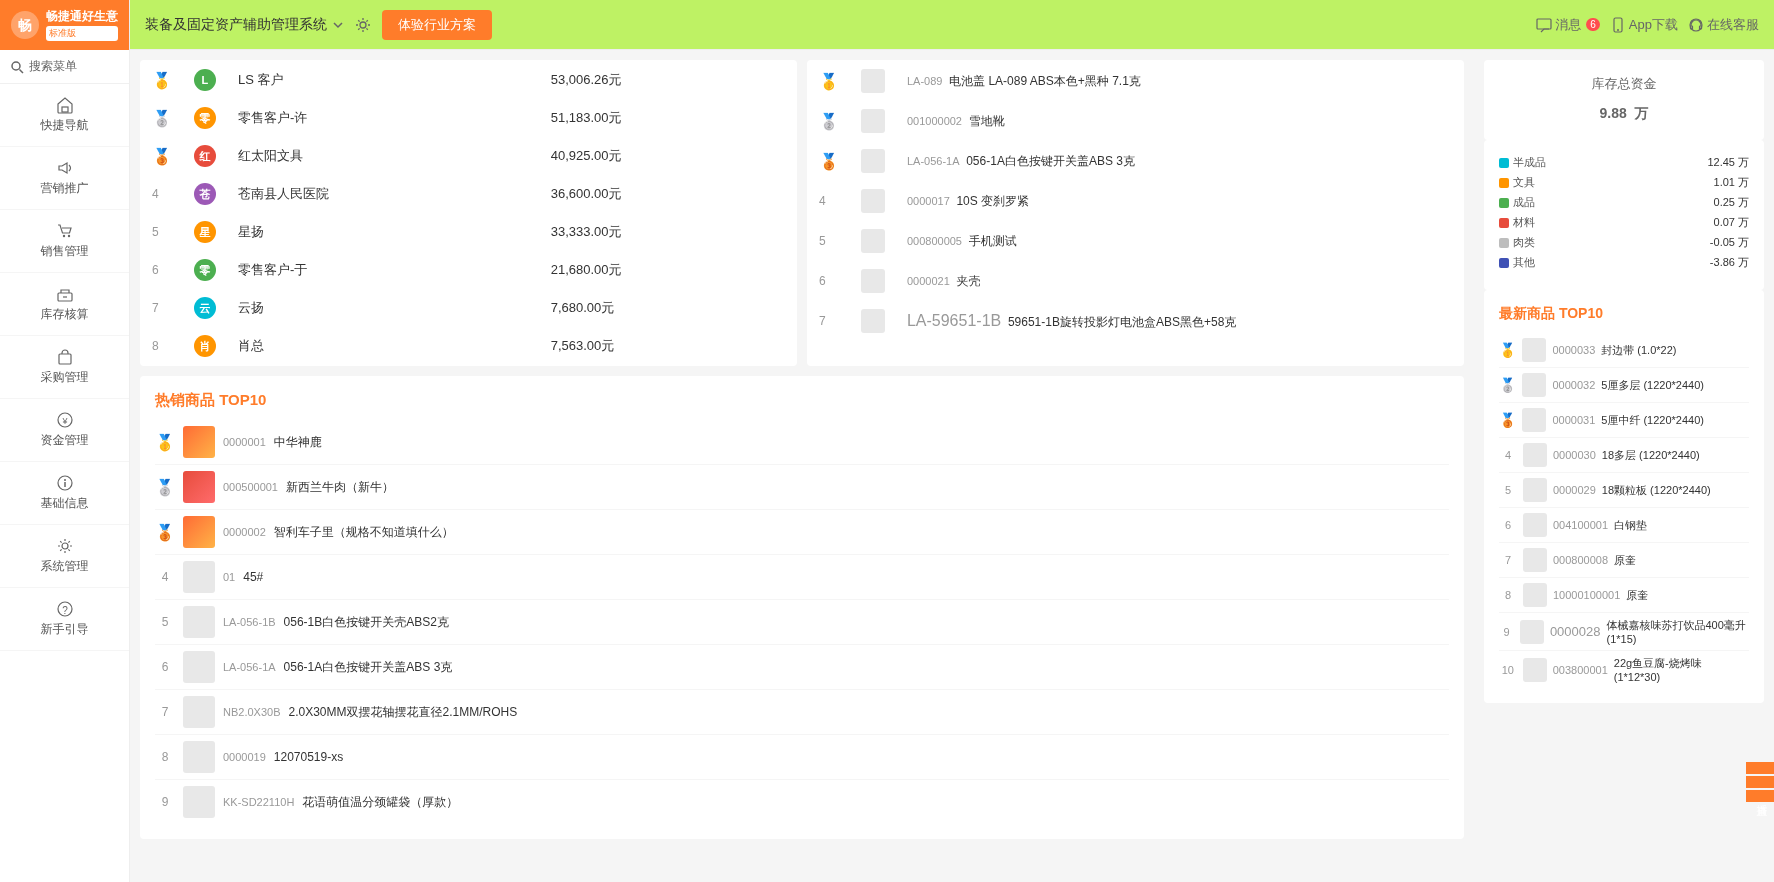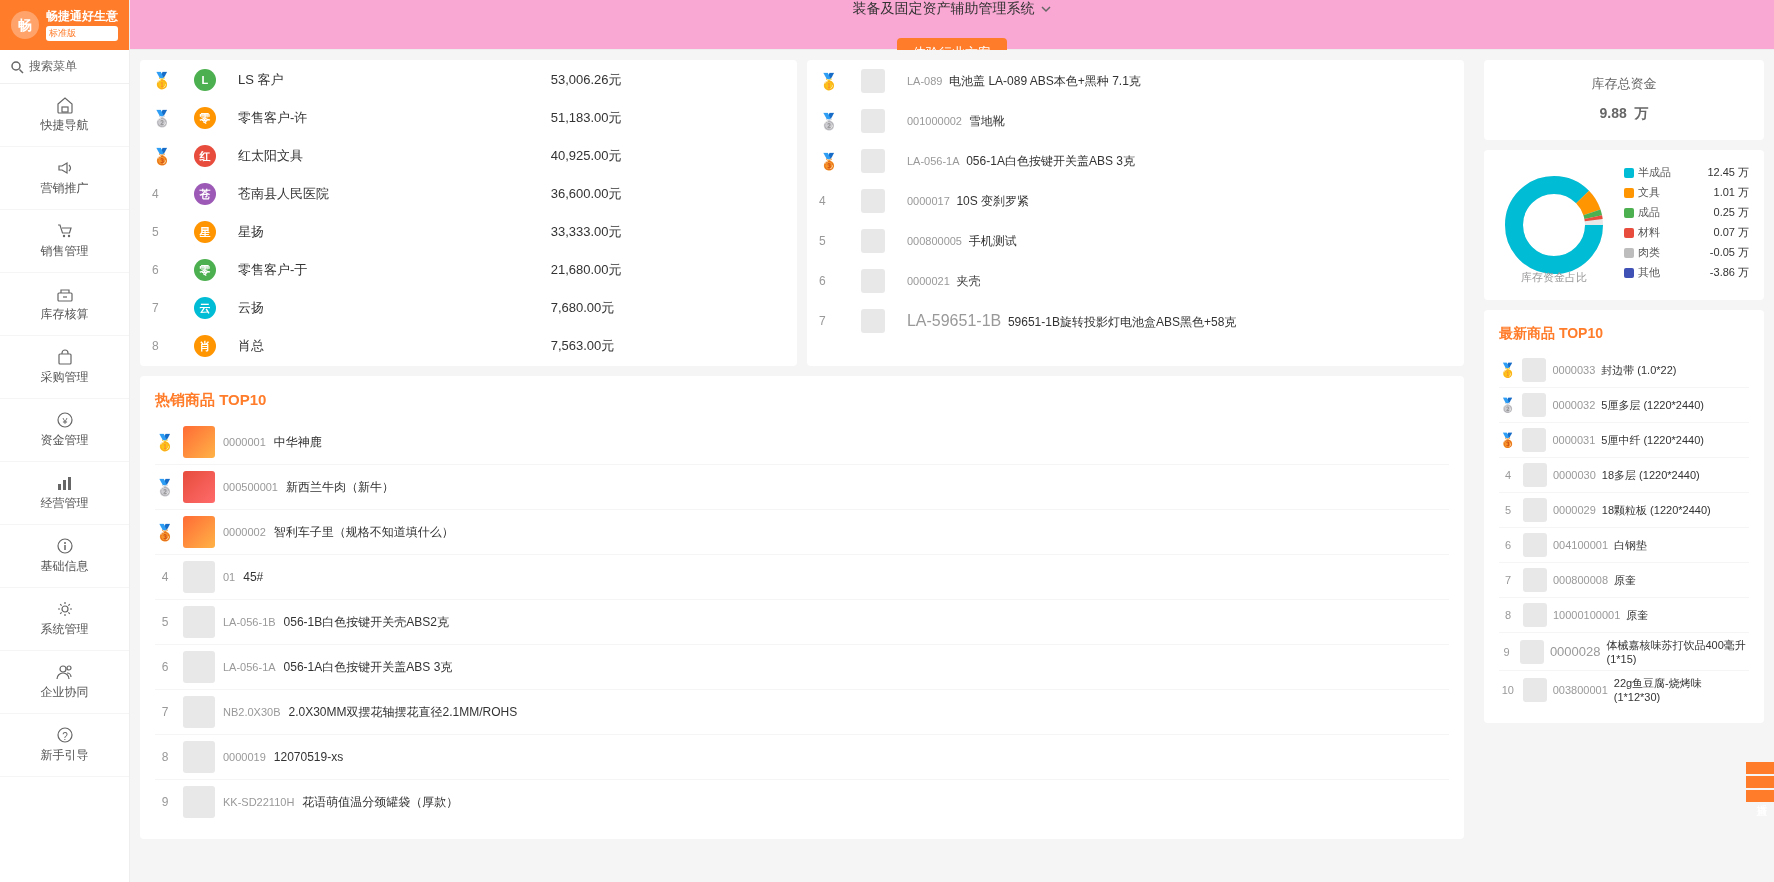--- a/index.html
+++ b/index.html
@@ -65,27 +65,26 @@
 
     
     .main-area {
       flex: 1;
       display: flex;
       flex-direction: column;
       overflow: hidden;
     }
     .top-bar {
       height: 50px;
-      background: #f9a8d4;
+      background: #bef264;
       display: flex;
       align-items: center;
       padding: 0 15px;
       border-bottom: 1px solid #eee;
       gap: 10px;
-      flex-direction: column;
     }
     .system-name {
       font-size: 14px;
       color: #333;
       flex: 1;
     }
     .system-name-select {
       display: flex;
       align-items: center;
       gap: 5px;
@@ -226,21 +225,20 @@
     }
 
     
     .right-panel {
       width: 300px;
       flex-shrink: 0;
       overflow-y: auto;
       padding: 10px;
       display: flex;
       flex-direction: column;
-      gap: 10px;
     }
 
     
     .inventory-total {
       background: #fff;
       border-radius: 4px;
       padding: 15px;
       text-align: center;
     }
     .inventory-total-label { font-size: 13px; color: #666; }
@@ -406,49 +404,32 @@
     </div>
     <div class="nav-item">
       <svg width="18" height="18" viewBox="0 0 18 18">
           <circle cx="9" cy="9" r="7" fill="none" stroke="#666" stroke-width="1.2"></circle>
           <text x="9" y="13" text-anchor="middle" font-size="9" fill="#666">¥</text>
         </svg>
       <span>资金管理</span>
     </div>
     <div class="nav-item">
       <svg width="18" height="18" viewBox="0 0 18 18">
-          <rect x="2" y="10" width="3" height="6" fill="#666"></rect>
-          <rect x="7" y="6" width="3" height="10" fill="#666"></rect>
-          <rect x="12" y="3" width="3" height="13" fill="#666"></rect>
-        </svg>
-      <span>经营管理</span>
-    </div>
-    <div class="nav-item">
-      <svg width="18" height="18" viewBox="0 0 18 18">
           <circle cx="9" cy="9" r="7" fill="none" stroke="#666" stroke-width="1.2"></circle>
           <line x1="9" y1="8" x2="9" y2="13" stroke="#666" stroke-width="1.5"></line>
           <circle cx="9" cy="6" r="1" fill="#666"></circle>
         </svg>
       <span>基础信息</span>
     </div>
     <div class="nav-item">
       <svg width="18" height="18" viewBox="0 0 18 18">
           <circle cx="9" cy="9" r="3" fill="none" stroke="#666" stroke-width="1.2"></circle>
           <path d="M9 2v2M9 14v2M2 9h2M14 9h2M4.2 4.2l1.4 1.4M12.4 12.4l1.4 1.4M4.2 13.8l1.4-1.4M12.4 5.6l1.4-1.4" stroke="#666" stroke-width="1.2"></path>
         </svg>
       <span>系统管理</span>
-    </div>
-    <div class="nav-item">
-      <svg width="18" height="18" viewBox="0 0 18 18">
-          <circle cx="7" cy="6" r="3" fill="none" stroke="#666" stroke-width="1.2"></circle>
-          <path d="M1 16c0-3.3 2.7-6 6-6s6 2.7 6 6" fill="none" stroke="#666" stroke-width="1.2"></path>
-          <circle cx="13" cy="5" r="2" fill="none" stroke="#666" stroke-width="1.2"></circle>
-          <path d="M15 14c0-2.2-1.8-4-4-4" fill="none" stroke="#666" stroke-width="1.2"></path>
-        </svg>
-      <span>企业协同</span>
     </div>
     <div class="nav-item">
       <svg width="18" height="18" viewBox="0 0 18 18">
           <circle cx="9" cy="9" r="7" fill="none" stroke="#666" stroke-width="1.2"></circle>
           <text x="9" y="13.5" text-anchor="middle" font-size="10" fill="#666">?</text>
         </svg>
       <span>新手引导</span>
     </div>
   </div>
 </div>
@@ -681,35 +662,20 @@
 
       <div class="inventory-total panel">
         <div class="inventory-total-label">库存总资金</div>
         <div class="inventory-total-value">
           <span>9.88</span>
           <span>万</span>
         </div>
       </div>
 
       <div class="chart-section panel">
-        <div class="donut-container">
-          <svg width="110" height="110" viewBox="0 0 110 110">
-
-            <circle cx="55" cy="55" r="40" fill="none" stroke="#e8e8e8" stroke-width="18"></circle>
-
-            <circle cx="55" cy="55" r="40" fill="none" stroke="#00bcd4" stroke-width="18" stroke-dasharray="220 32" stroke-dashoffset="0"></circle>
-
-            <circle cx="55" cy="55" r="40" fill="none" stroke="#ff9500" stroke-width="18" stroke-dasharray="18 234" stroke-dashoffset="-220"></circle>
-
-            <circle cx="55" cy="55" r="40" fill="none" stroke="#4caf50" stroke-width="18" stroke-dasharray="5 247" stroke-dashoffset="-238"></circle>
-
-            <circle cx="55" cy="55" r="40" fill="none" stroke="#e74c3c" stroke-width="18" stroke-dasharray="3 249" stroke-dashoffset="-243"></circle>
-          </svg>
-          <div class="donut-label">库存资金占比</div>
-        </div>
         <div class="chart-legend" id="chart-legend">
             <div class="legend-item">
     <span class="legend-dot" style="background:#00bcd4"></span>
     <span class="legend-name">半成品</span>
     <span class="legend-val">12.45 万</span>
   </div>
             <div class="legend-item">
     <span class="legend-dot" style="background:#ff9500"></span>
     <span class="legend-name">文具</span>
     <span class="legend-val">1.01 万</span>

